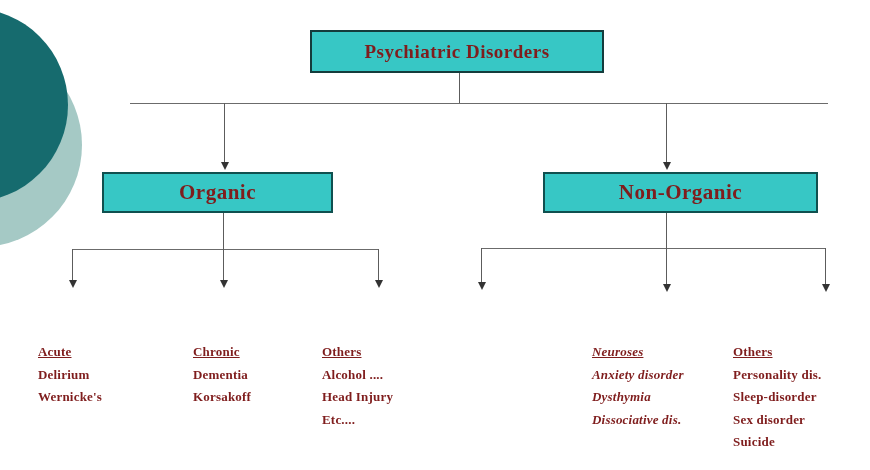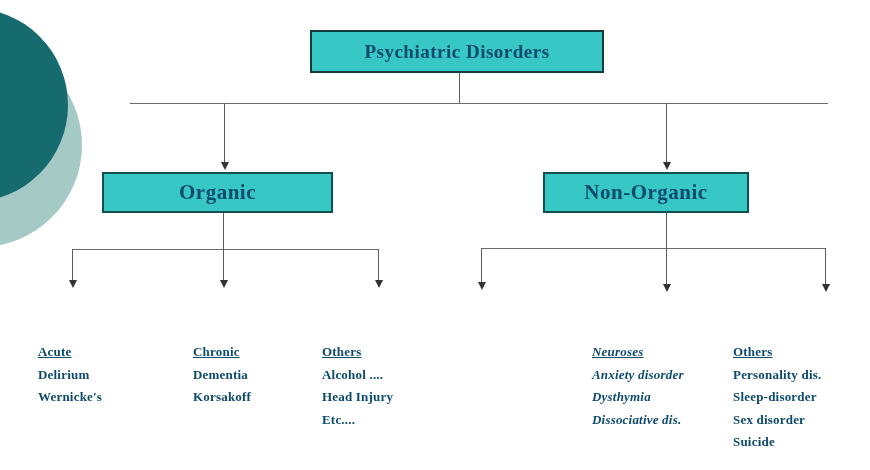--- a/index.html
+++ b/index.html
@@ -3,41 +3,41 @@
 <meta charset="utf-8">
 <title>Psychiatric Disorders</title>
 <style>
   html,body{margin:0;padding:0;background:#ffffff;}
   .canvas{
     position:relative;
     width:870px;height:470px;
     background:#ffffff;
     overflow:hidden;
     font-family:"Liberation Serif","DejaVu Serif",serif;
-    color:#0c4a6e;
+    color:#7f1d1d;
   }
   
   .circle{position:absolute;border-radius:50%;}
   .circle.light{left:-122px;top:43px;width:204px;height:204px;background:#a5c9c5;z-index:1;}
   .circle.dark{left:-126px;top:8px;width:194px;height:194px;background:#166b6e;z-index:2;}
 
   
   .node{
     position:absolute;z-index:3;
     background:#37c7c5;
     border:2px solid #10504f;
     display:flex;align-items:center;justify-content:center;
     box-sizing:border-box;
     font-weight:bold;
     letter-spacing:.5px;
     text-align:center;
   }
   .node.root{left:310px;top:30px;width:294px;height:43px;font-size:19px;border-color:#143c3c;}
   .node.branch-organic{left:102px;top:172px;width:231px;height:41px;font-size:21px;}
-  .node.branch-nonorganic{left:543px;top:172px;width:206px;height:41px;font-size:21px;}
+  .node.branch-nonorganic{left:543px;top:172px;width:275px;height:41px;font-size:21px;}
 
   
   .hline{position:absolute;height:1px;background:#6b6b6b;z-index:2;}
   .vline{position:absolute;width:1px;background:#5c5c5c;z-index:2;}
   .arrow-down{
     position:absolute;z-index:2;
     width:0;height:0;
     border-left:4px solid transparent;
     border-right:4px solid transparent;
     border-top:8px solid #333333;

